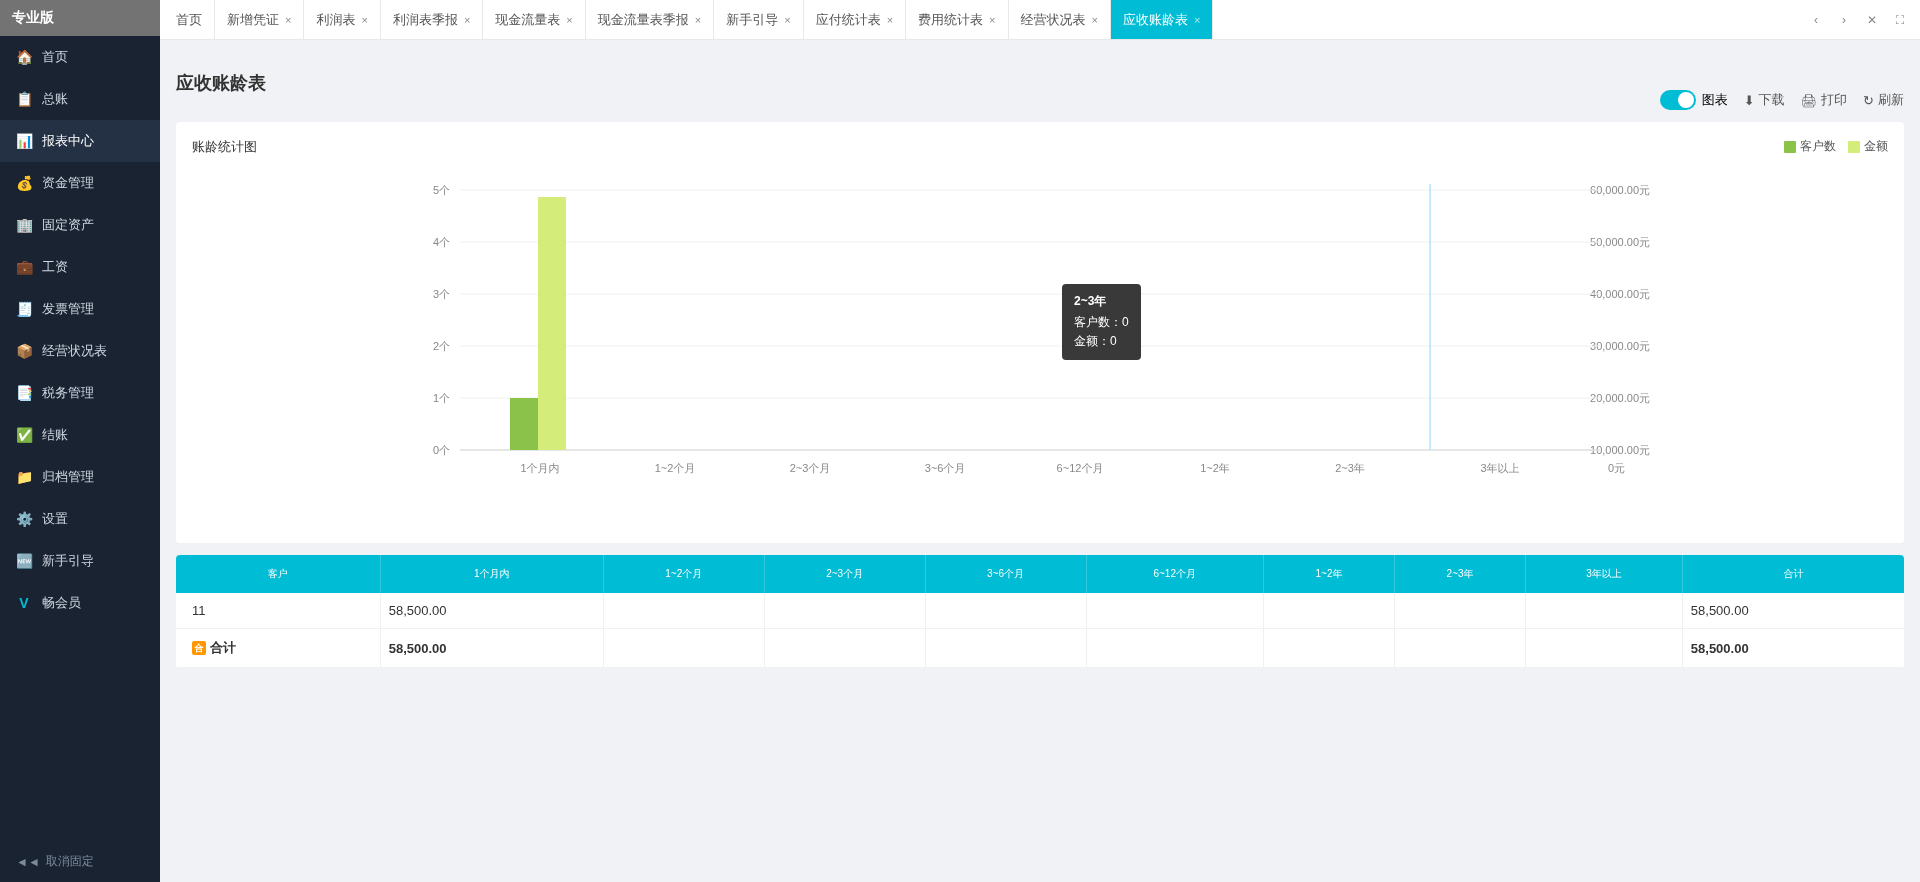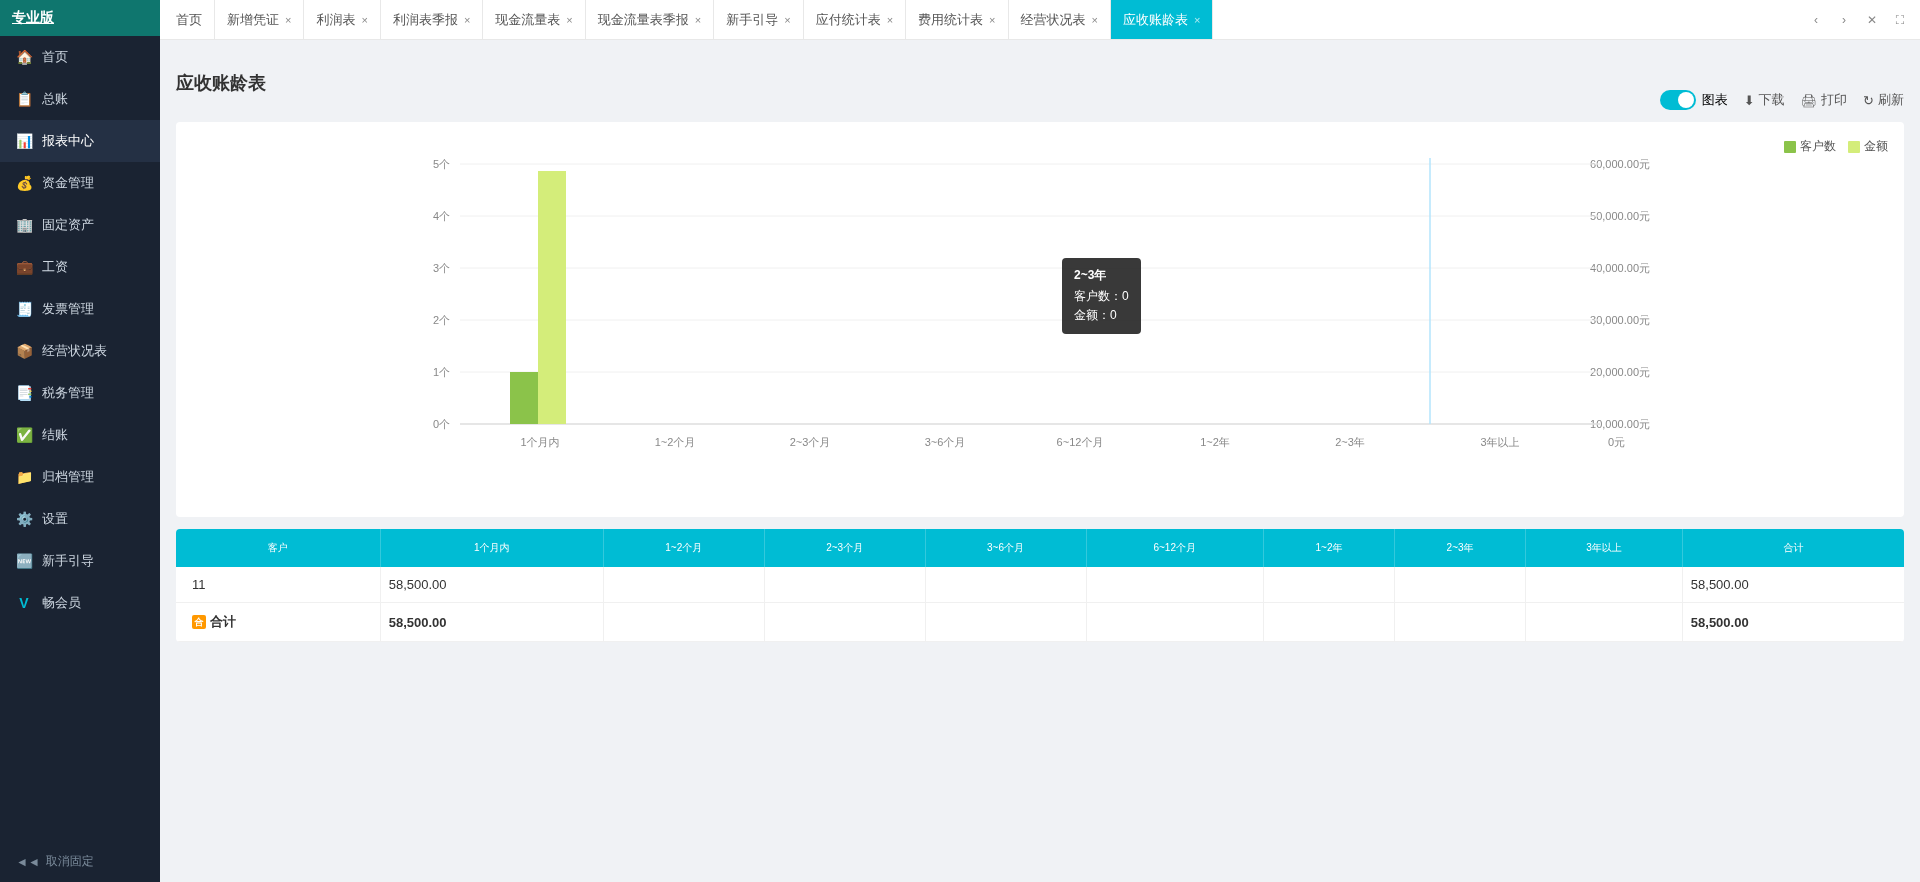--- a/index.html
+++ b/index.html
@@ -9,29 +9,28 @@
     .sidebar {
       width: 160px;
       background: #1a2332;
       color: #cdd6e0;
       display: flex;
       flex-direction: column;
       flex-shrink: 0;
       height: 100%;
     }
     .sidebar-logo {
-      background: #0f766e;
+      background: #737373;
       padding: 8px 12px;
       color: white;
       font-size: 14px;
       font-weight: bold;
       height: 36px;
       display: flex;
       align-items: center;
-      text-decoration: underline;
     }
     .sidebar-item {
       display: flex;
       align-items: center;
       padding: 12px 16px;
       cursor: pointer;
       gap: 10px;
       color: #cdd6e0;
       font-size: 13px;
     }
@@ -418,20 +417,21 @@
           <span>打印</span>
         </div>
         <div class="action-btn">
           <span>↻</span>
           <span>刷新</span>
         </div>
       </div>
     </div>
 
     <div class="chart-container">
+      <div class="chart-title">账龄统计图</div>
 
       <div class="chart-legend">
         <div class="legend-item">
           <div class="legend-color" style="background:#8bc34a;"></div>
           <span>客户数</span>
         </div>
         <div class="legend-item">
           <div class="legend-color" style="background:#d4ed7a;"></div>
           <span>金额</span>
         </div>

